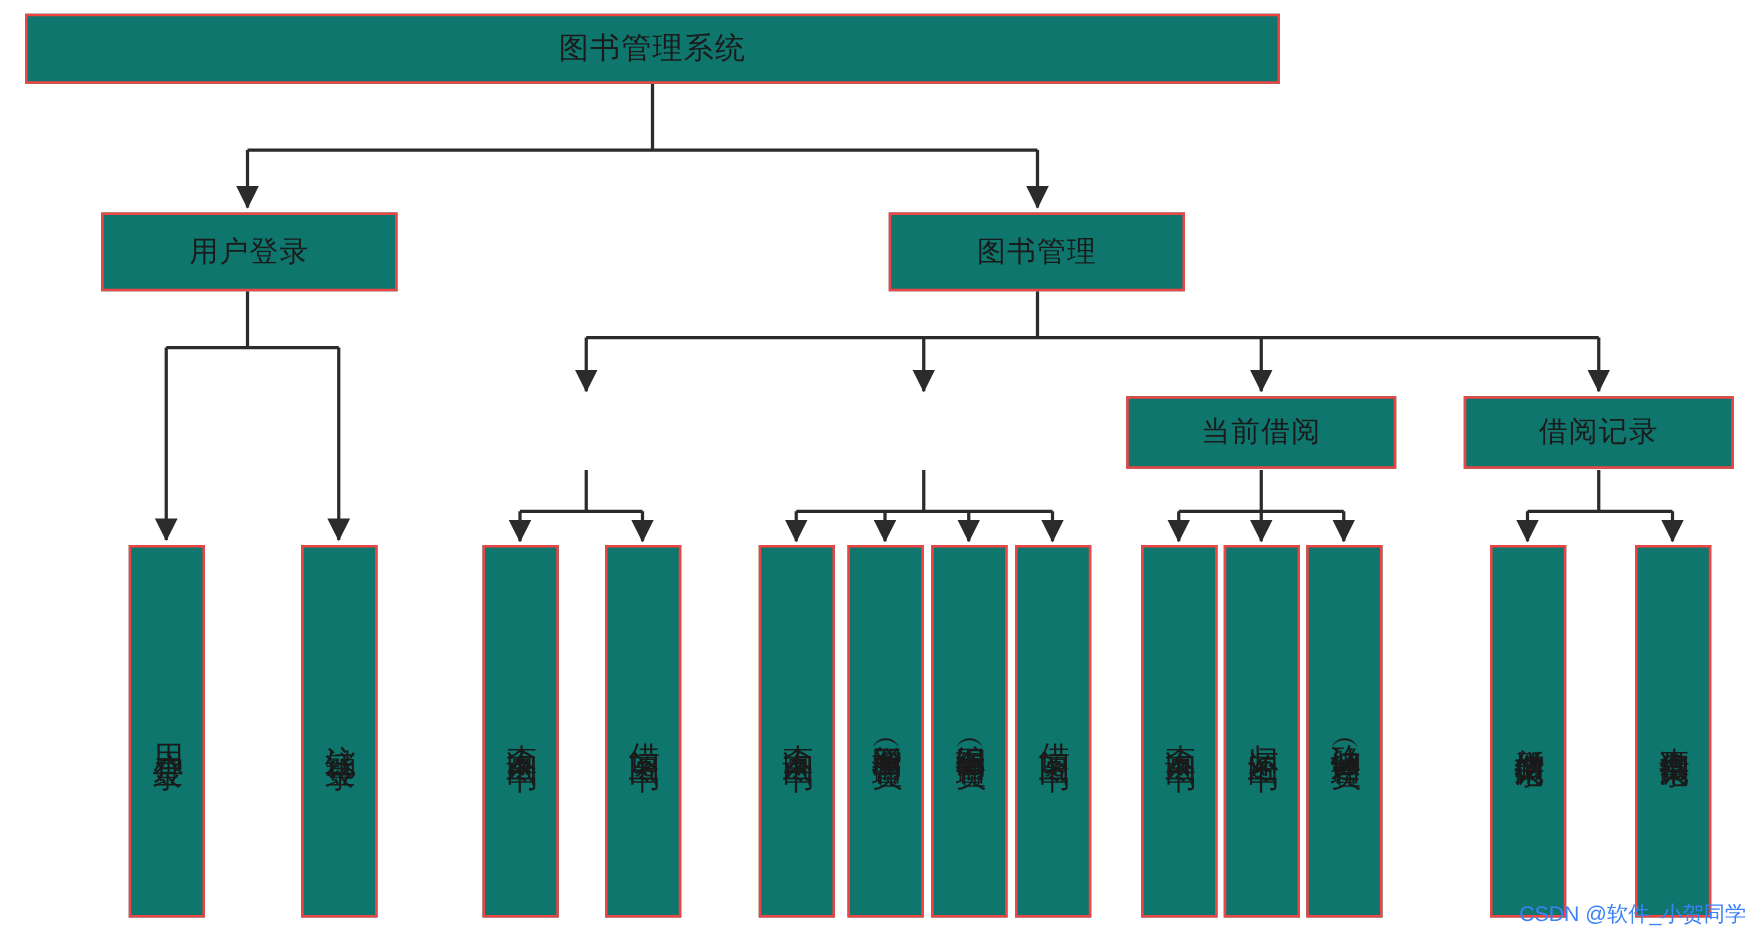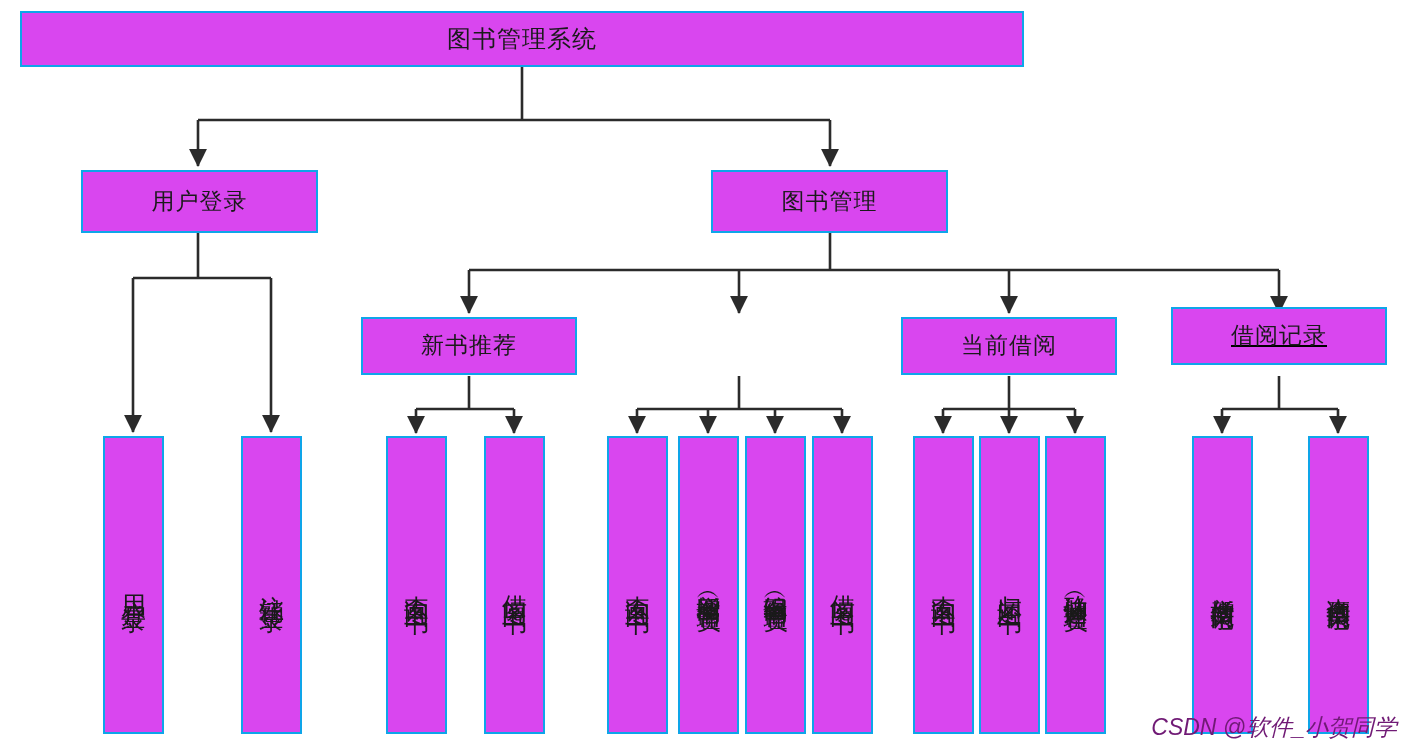--- a/index.html
+++ b/index.html
@@ -21,22 +21,22 @@
   #diagram-svg {
     position: absolute;
     left: 0;
     top: 0;
     width: 1405px;
     height: 747px;
   }
   .node-box {
     position: absolute;
     box-sizing: border-box;
-    background: #d946ef;
-    border: 2px solid #0ea5e9;
+    background: #0f766e;
+    border: 2px solid #ef4444;
     display: flex;
     align-items: center;
     justify-content: center;
     overflow: hidden;
   }
   .node-label {
     color: #1a1a1a;
     text-align: center;
     line-height: 1.12;
     white-space: nowrap;
@@ -63,25 +63,24 @@
     line-height: 1;
   }
   .node-v.compact .node-label {
     font-size: 24px;
     letter-spacing: 2px;
   }
   .watermark {
     position: absolute;
     right: 8px;
     bottom: 4px;
-    font-size: 23px;
-    color: #701a75;
+    font-size: 17px;
+    color: #3b82f6;
     white-space: nowrap;
     user-select: none;
-    font-style: italic;
   }
 </style>
 </head>
 <body>
 
 <div id="diagram-root">
 
   <svg id="diagram-svg" viewBox="0 0 1405 747">
     <defs>
       <marker id="arrow" viewBox="0 0 10 10" refX="9.5" refY="5" markerWidth="7" markerHeight="7" orient="auto-start-reverse">
@@ -137,30 +136,27 @@
   </div>
 
   <div class="node-box node-h" style="left:81px; top:170px; width:237px; height:63px;">
     <span class="node-label">用户登录</span>
   </div>
 
   <div class="node-box node-h" style="left:711px; top:170px; width:237px; height:63px;align-items:center;">
     <span class="node-label">图书管理</span>
   </div>
 
-  <div class="node-box node-h" style="left:361px; top:317px; width:216px; height:58px;">
-    <span class="node-label">新书推荐</span>
-  </div>
 
 
   <div class="node-box node-h" style="left:901px; top:317px; width:216px; height:58px;">
     <span class="node-label">当前借阅</span>
   </div>
 
-  <div class="node-box node-h" style="left:1171px; top:307px; width:216px; height:58px;text-decoration:underline;">
+  <div class="node-box node-h" style="left:1171px; top:317px; width:216px; height:58px;">
     <span class="node-label">借阅记录</span>
   </div>
 
   <div class="node-box node-v" style="left:103px; top:436px; width:61px; height:298px;">
     <span class="node-label">用户登录</span>
   </div>
 
   <div class="node-box node-v" style="left:241px; top:436px; width:61px; height:298px;">
     <span class="node-label">注销登录</span>
   </div>

